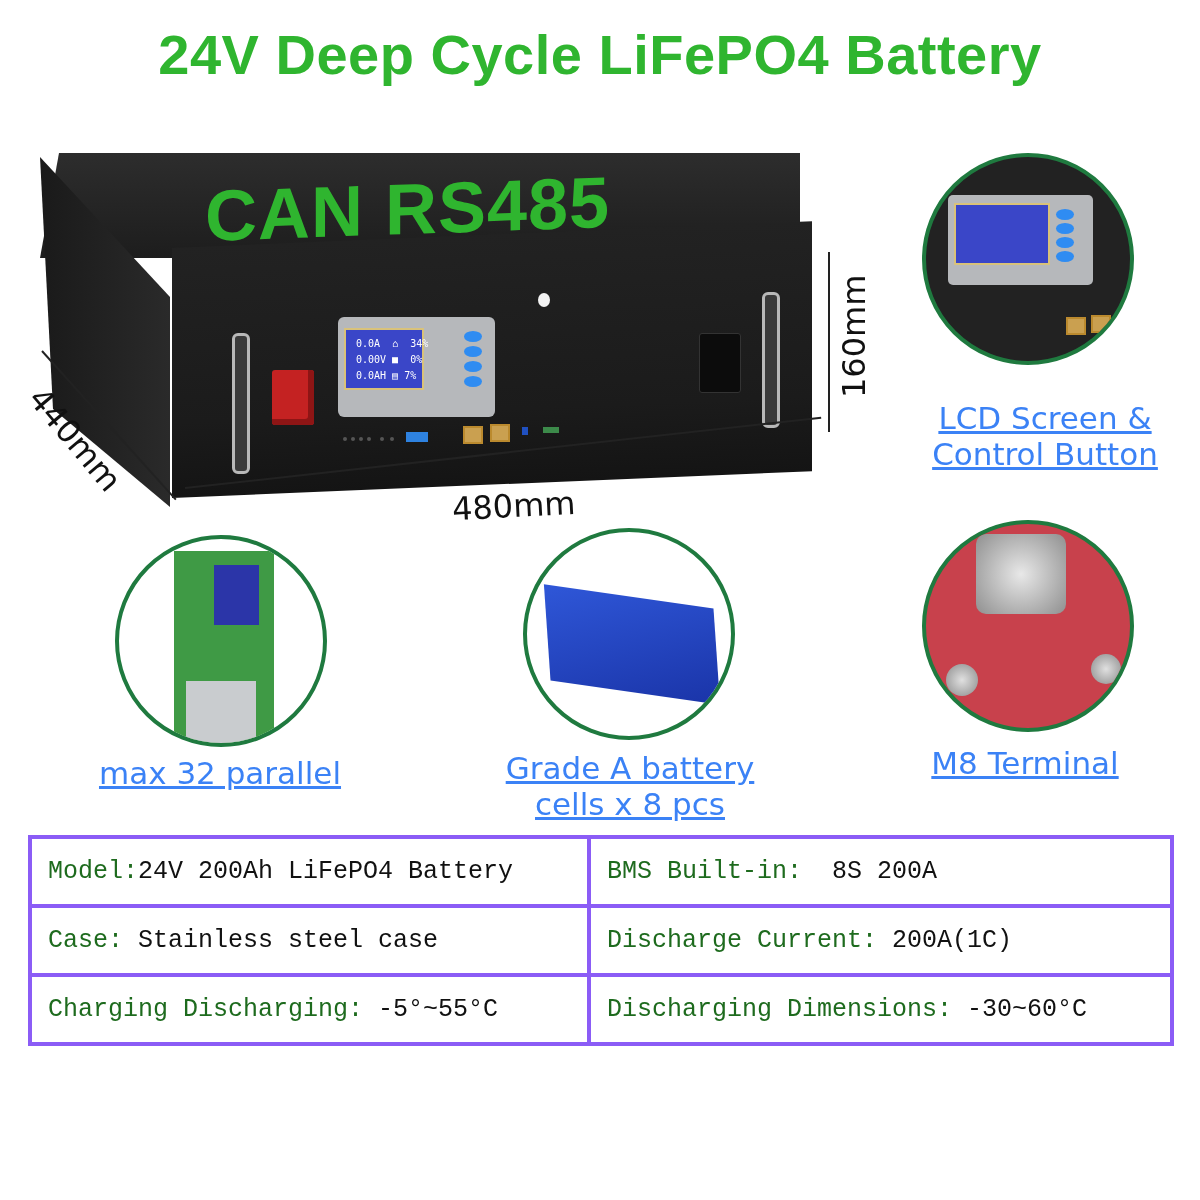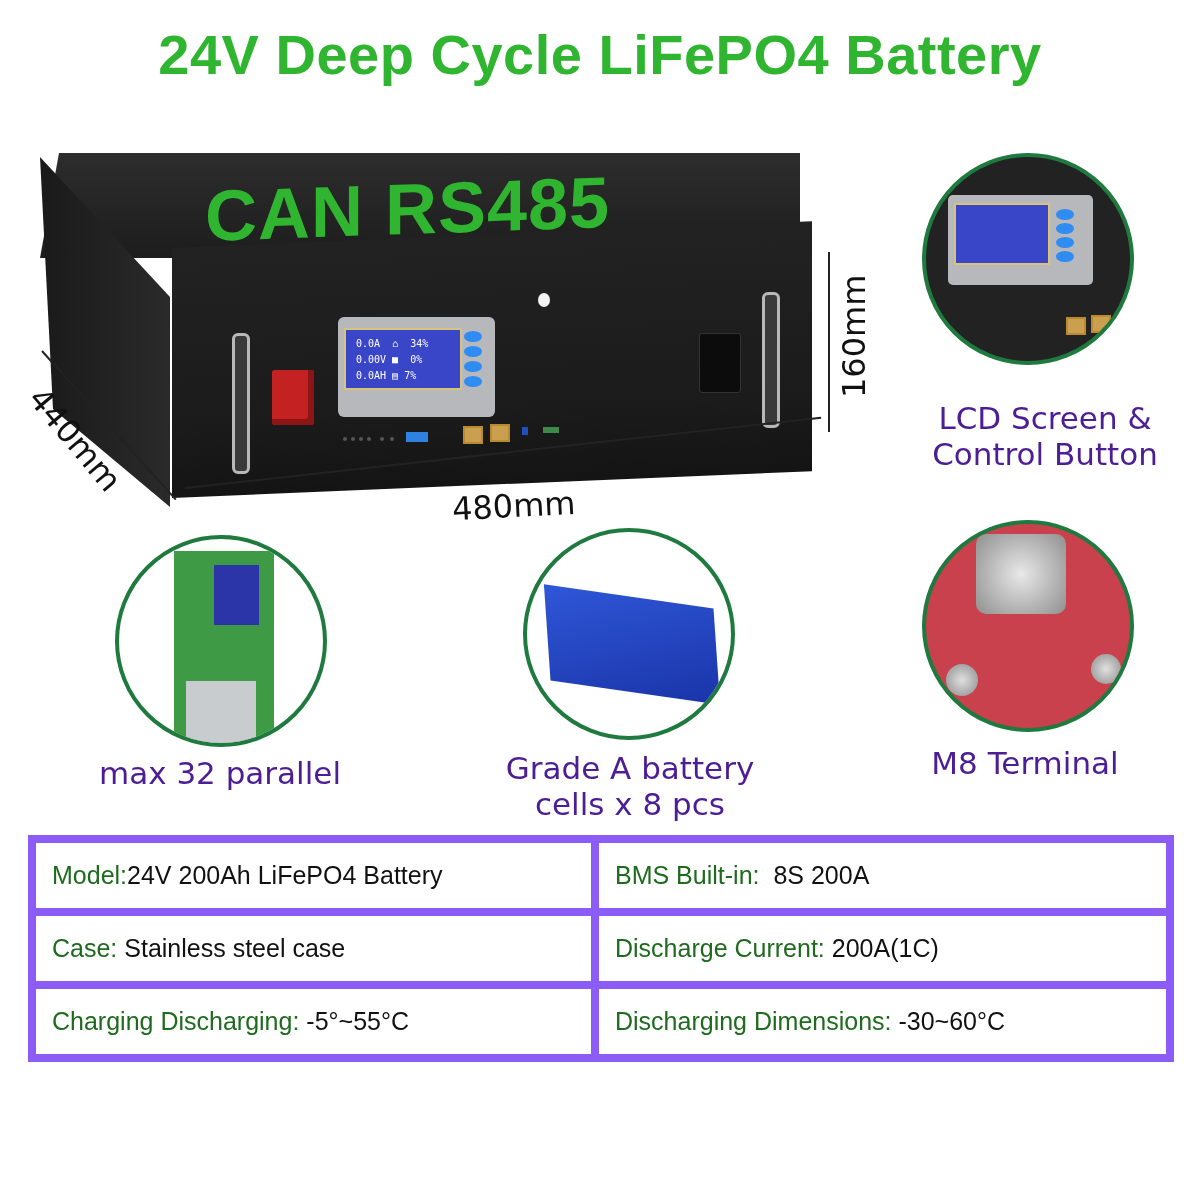--- a/index.html
+++ b/index.html
@@ -9,33 +9,33 @@
   .dimline { position:absolute; background:#222; }
   
   .box-top { position:absolute; left:40px; top:153px; width:760px; height:105px; background:linear-gradient(180deg,#2d2d2d,#1d1d1d); clip-path:polygon(2.5% 0,100% 0,100% 100%,0 100%); }
   .box-left { position:absolute; left:40px; top:157px; width:130px; height:350px; background:linear-gradient(90deg,#1a1a1a,#2a2a2a); clip-path:polygon(0 0,100% 40%,100% 100%,10% 72%); }
   .box-front { position:absolute; left:172px; top:248px; width:640px; height:250px; background:linear-gradient(180deg,#222 0%,#1b1b1b 70%,#141414 100%); transform:skewY(-2.4deg); transform-origin:left bottom; }
   .can-label { position:absolute; left:205px; top:168px; font-size:72px; font-weight:bold; color:#2fb52f; font-family:"Liberation Sans", sans-serif; transform:skewY(-2deg); letter-spacing:1px; }
   .handle { position:absolute; width:12px; border:3px solid #b8b8b8; border-radius:6px; background:#3a3a3a; }
   .red-term { position:absolute; left:272px; top:370px; width:42px; height:55px; background:#c42222; border-radius:3px; box-shadow:inset -6px -6px 0 #8e1515; }
   .black-term { position:absolute; left:699px; top:333px; width:40px; height:58px; background:#0c0c0c; border-radius:3px; border:1px solid #333; }
   .panel { position:absolute; left:338px; top:317px; width:157px; height:100px; background:#b6b8bb; border-radius:6px; }
-  .lcd { position:absolute; left:6px; top:11px; width:118px; height:62px; background:#3a46c8; border:2px solid #d9c27a; color:#fff; font-family:"DejaVu Sans Mono", monospace; font-size:10px; line-height:16px; padding:6px 0 0 10px; box-sizing:border-box; }
+  .lcd { position:absolute; left:6px; top:11px; width:80px; height:62px; background:#3a46c8; border:2px solid #d9c27a; color:#fff; font-family:"DejaVu Sans Mono", monospace; font-size:10px; line-height:16px; padding:6px 0 0 10px; box-sizing:border-box; }
   .lcd div { white-space:pre; }
   .pbtn { position:absolute; left:126px; width:18px; height:11px; background:#2f8cf2; border-radius:50%; }
   .rj { position:absolute; width:16px; height:14px; background:#caa050; border:2px solid #bb8a2e; }
   .dip { position:absolute; left:406px; top:432px; width:22px; height:10px; background:#2e82e0; }
   .led { position:absolute; top:437px; width:4px; height:4px; border-radius:50%; background:#555; }
   .knob { position:absolute; left:538px; top:293px; width:12px; height:14px; border-radius:50%; background:#f3f3f3; }
   
   .circ { position:absolute; border:4px solid #1f7a3f; border-radius:50%; overflow:hidden; box-sizing:border-box; background:#fff; }
-  .caption { position:absolute; text-align:center; color:#4c1d95; font-family:"DejaVu Sans", sans-serif; font-size:31px; line-height:36px; }
+  .caption { position:absolute; text-align:center; color:#3b82f6; font-family:"DejaVu Sans", sans-serif; font-size:31px; line-height:36px;text-decoration:underline; }
   
   table.spec { position:absolute; left:28px; top:835px; width:1146px; border-collapse:collapse; }
-  table.spec td { border:8px solid #8b5cf6; height:65px; padding:0 0 0 16px; font-family:Liberation Sans, sans-serif; font-size:25px; color:#111; vertical-align:middle; }
+  table.spec td { border:4px solid #8b5cf6; height:65px; padding:0 0 0 16px; font-family:Liberation Mono, monospace; font-size:25px; color:#111; vertical-align:middle; }
   table.spec td.c1 { width:539px; }
   .k { color:#1e6b1e; }
 </style>
 </head>
 <body>
 
 <div class="title">24V Deep Cycle LiFePO4 Battery</div>
 
 <div>
   <div class="box-top"></div>

